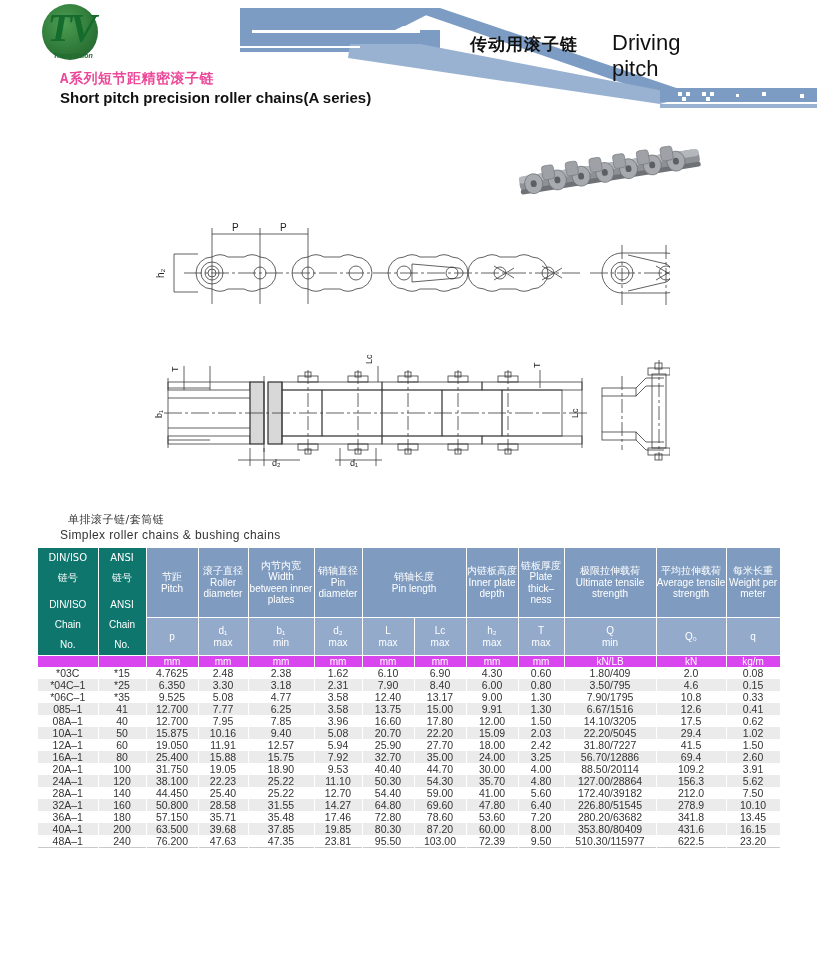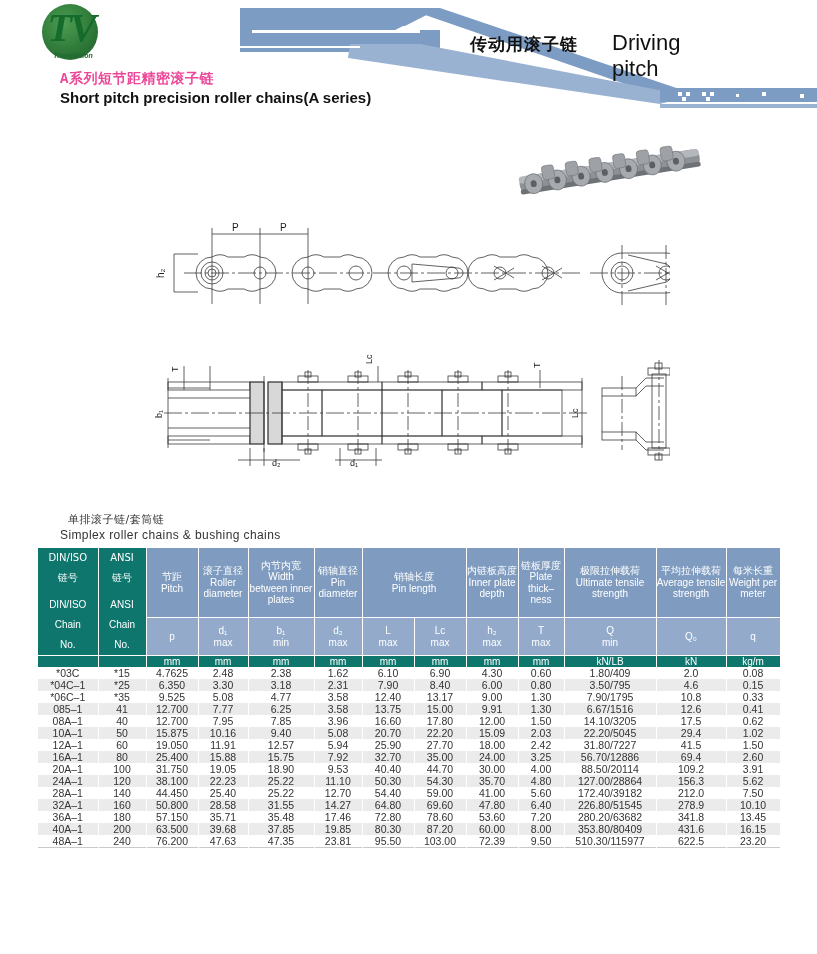--- a/index.html
+++ b/index.html
@@ -95,21 +95,21 @@
     font-weight:normal;line-height:11.5px;padding:3px 1px;
   }
   .hd .cn{font-family:"DejaVu Sans",sans-serif;font-size:10px;display:block;}
   .hd .en{font-size:10px;display:block;}
   .hd-sym{
     background:#93aacb;color:#ffffff;text-align:center;vertical-align:middle;
     border-right:1px solid #ffffff;border-top:1px solid #ffffff;
     font-size:10px;line-height:12px;padding:3px 1px;font-weight:normal;
   }
   .hd-unit{
-    background:#0f766e;color:#ffffff;text-align:center;vertical-align:middle;
+    background:#d946ef;color:#ffffff;text-align:center;vertical-align:middle;
     border-right:1px solid #ffffff;border-top:1px solid #ffffff;
     font-size:10px;padding:3px 1px;font-weight:normal;
   }
   .idhd{
     background:#0f766e;color:#ffffff;text-align:center;vertical-align:middle;
     border-right:1px solid #ffffff;
     font-weight:normal;line-height:20px;padding:4px 1px;
   }
   .idhd .cn{font-family:"DejaVu Sans",sans-serif;font-size:10px;display:block;}
   .idhd .en{font-size:10px;display:block;margin-top:7px;}

